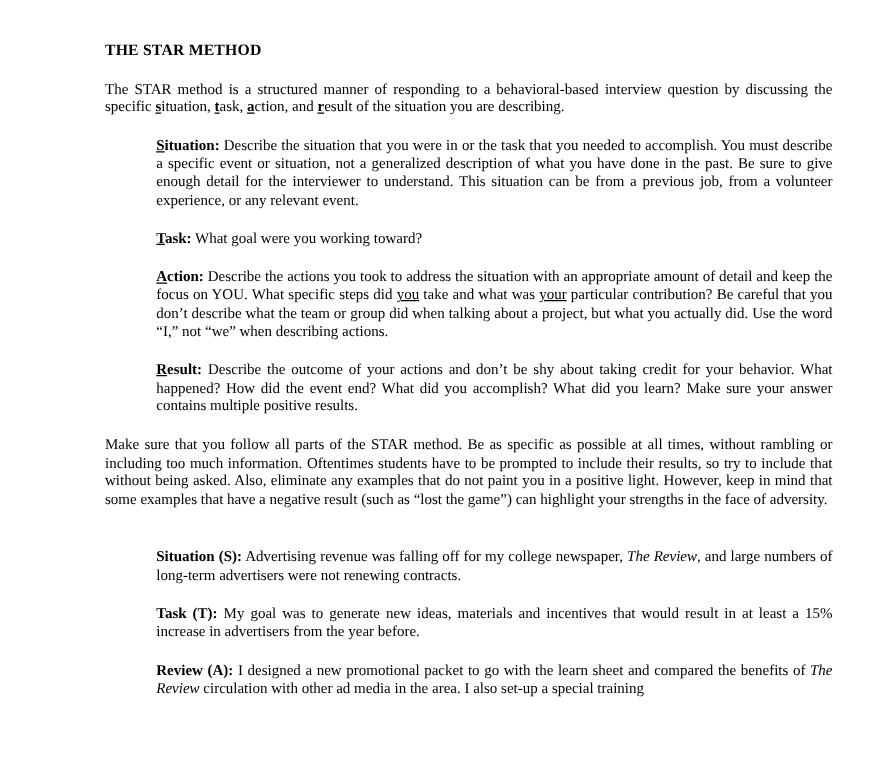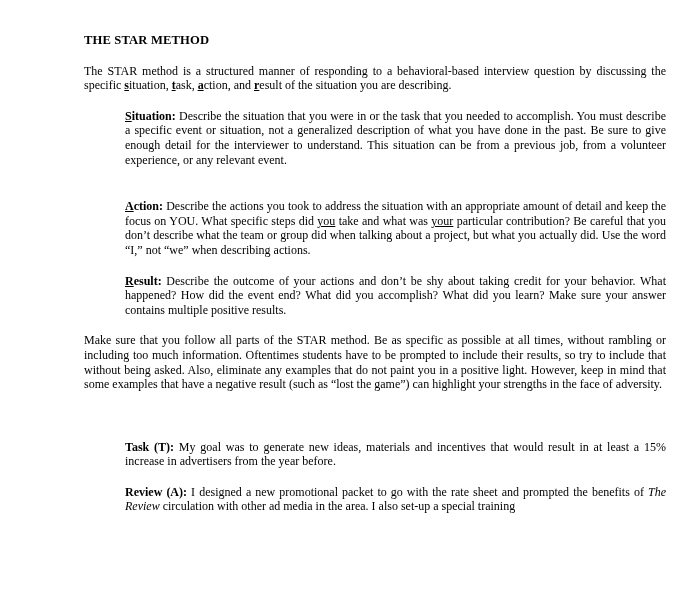--- a/index.html
+++ b/index.html
@@ -67,40 +67,42 @@
   <div class="gap-heading"></div>
 
   <p class="body-para"><span>The STAR method is a structured manner of responding to a behavioral-based interview question by discussing the specific </span><span class="u-letter">s</span><span>ituation, </span><span class="u-letter">t</span><span>ask, </span><span class="u-letter">a</span><span>ction, and </span><span class="u-letter">r</span><span>esult</span><span> of the situation you are describing.</span></p>
 
   <div class="gap-md"></div>
 
   <p class="body-para indented"><span class="lbl"><span class="u-letter">S</span><span>ituation</span><span>:</span></span><span> Describe the situation that you were in or the task that you needed to accomplish. You must describe a specific event or situation, not a generalized description of what you have done in the past. Be sure to give enough detail for the interviewer to understand. This situation can be from a previous job, from a volunteer experience, or any relevant event.</span></p>
 
   <div class="gap-md"></div>
 
+  <p class="body-para indented"><span class="lbl"><span class="u-letter">T</span><span>ask</span><span>:</span></span><span> What goal were you working toward?</span></p>
 
   <div class="gap-md"></div>
 
   <p class="body-para indented"><span class="lbl"><span class="u-letter">A</span><span>ction</span><span>:</span></span><span> Describe the actions you took to address the situation with an appropriate amount of detail and keep the focus on YOU. What specific steps did </span><u>you</u><span> take and what was </span><u>your</u><span> particular contribution? Be careful that you don’t describe what the team or group did when talking about a project, but what you actually did. Use the word “I,” not “we” when describing actions.</span></p>
 
   <div class="gap-md"></div>
 
   <p class="body-para indented"><span class="lbl"><span class="u-letter">R</span><span>esult</span><span>:</span></span><span> Describe the outcome of your actions and don’t be shy about taking credit for your behavior. What happened? How did the event end? What did you accomplish? What did you learn? Make sure your answer contains multiple positive results.</span></p>
 
   <div class="gap-lg"></div>
 
   <p class="body-para">Make sure that you follow all parts of the STAR method. Be as specific as possible at all times, without rambling or including too much information. Oftentimes students have to be prompted to include their results, so try to include that without being asked. Also, eliminate any examples that do not paint you in a positive light. However, keep in mind that some examples that have a negative result (such as “lost the game”) can highlight your strengths in the face of adversity.</p>
 
   <div class="gap-md"></div>
 
 
   <div class="gap-md"></div>
 
+  <p class="body-para indented"><span class="lbl">Situation (S):</span><span> Advertising revenue was falling off for my college newspaper, </span><i>The Review</i><span>, and large numbers of long-term advertisers were not renewing contracts.</span></p>
 
   <div class="gap-md"></div>
 
   <p class="body-para indented"><span class="lbl">Task (T):</span><span> My goal was to generate new ideas, materials and incentives that would result in at least a 15% increase in advertisers from the year before.</span></p>
 
   <div class="gap-md"></div>
 
-  <p class="body-para indented clip-last"><span class="lbl">Review (A):</span><span> I designed a new promotional packet to go with the rate sheet and prompted the benefits of </span><i>The Review</i><span> circulation with other ad media in the area. I also set-up a special training</span></p>
+  <p class="body-para indented clip-last"><span class="lbl">Review (A):</span><span> I designed a new promotional packet to go with the learn sheet and compared the benefits of </span><i>The Review</i><span> circulation with other ad media in the area. I also set-up a special training</span></p>
 
 </div>
 
 </body></html>

